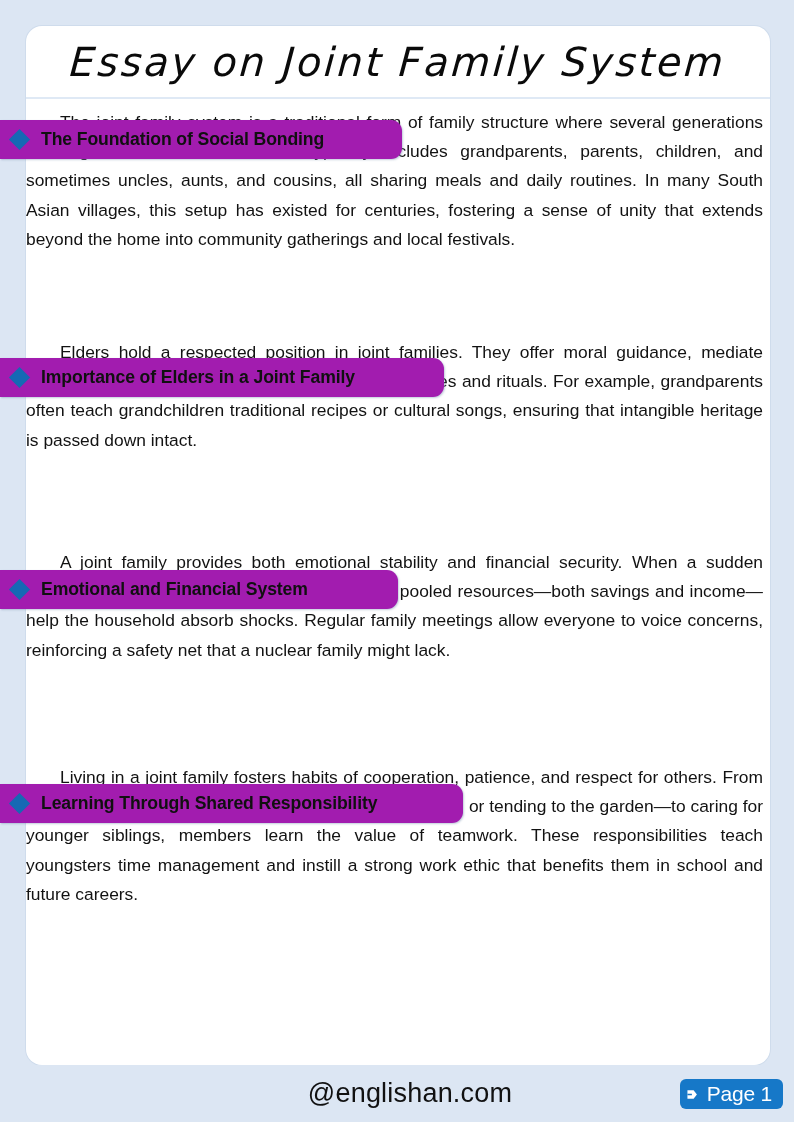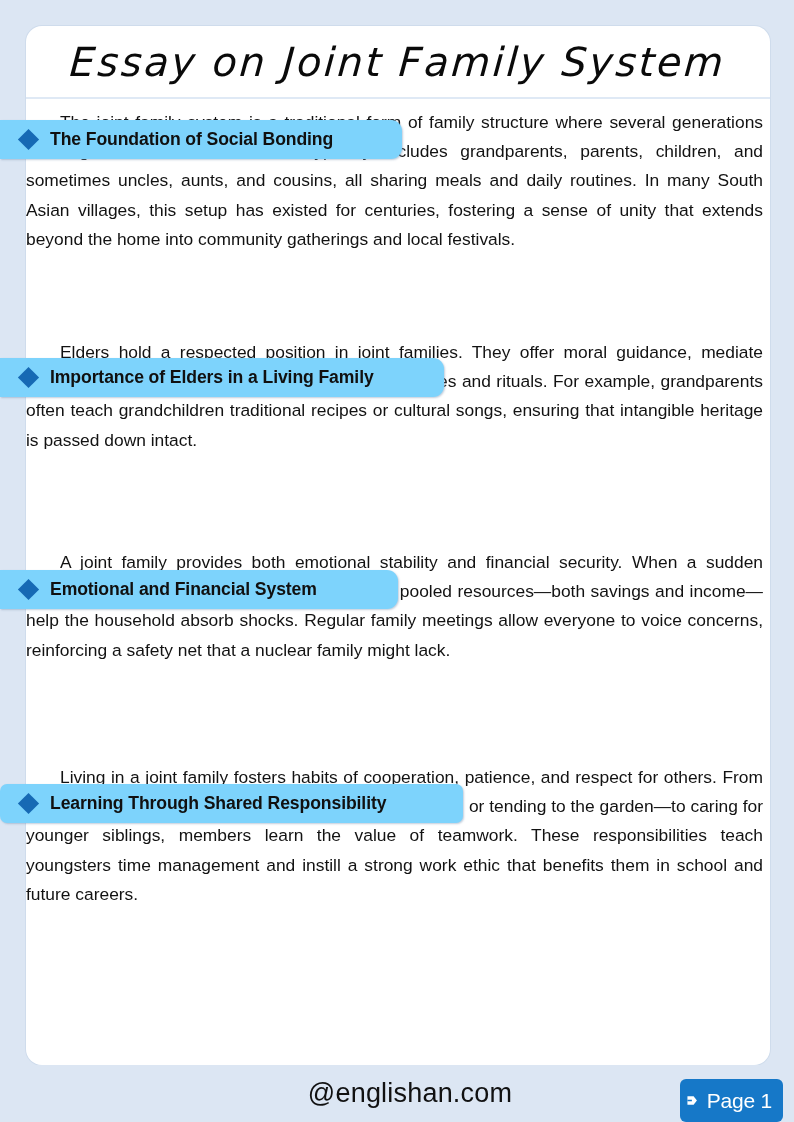--- a/index.html
+++ b/index.html
@@ -68,27 +68,27 @@
   .body-text {
     position: absolute;
     background: #ffffff;
   }
 
   
   .sec-head {
     position: absolute;
     left: 0;
     height: 39px;
-    background: #7dd3fc;
+    background: #a21caf;
     border-radius: 0 11px 11px 0;
     box-shadow: 1px 1px 2px rgba(120,145,175,0.45);
     display: flex;
     align-items: center;
     box-sizing: border-box;
-    padding-left: 21px;
+    padding-left: 12px;
   }
 
   .diamond {
     width: 15px;
     height: 15px;
     background: #1669b4;
     transform: rotate(45deg);
     flex: 0 0 auto;
     margin-right: 14px;
   }
@@ -125,21 +125,21 @@
     font-family: "Liberation Sans", sans-serif;
     font-size: 27px;
     color: #111111;
     letter-spacing: 0.2px;
   }
 
   .page-badge {
     position: absolute;
     right: 24px;
     top: 14px;
-    height: 43px;
+    height: 30px;
     background: #1678c8;
     border-radius: 6px;
     display: flex;
     align-items: center;
     padding: 0 11px 0 6px;
     box-sizing: border-box;
   }
 
   .badge-arrow {
     width: 19px;
@@ -184,29 +184,29 @@
 
 </div>
 
 <div class="sec-head" style="top:120px; width:402px;">
   <span class="diamond"></span>
   <span class="sec-head-label">The Foundation of Social Bonding</span>
 </div>
 
 <div class="sec-head" style="top:358px; width:444px;">
   <span class="diamond"></span>
-  <span class="sec-head-label">Importance of Elders in a Living Family</span>
+  <span class="sec-head-label">Importance of Elders in a Joint Family</span>
 </div>
 
 <div class="sec-head" style="top:570px; width:398px;">
   <span class="diamond"></span>
   <span class="sec-head-label">Emotional and Financial System</span>
 </div>
 
-<div class="sec-head" style="top:784px; width:463px;border-radius:7px;">
+<div class="sec-head" style="top:784px; width:463px;">
   <span class="diamond"></span>
   <span class="sec-head-label">Learning Through Shared Responsibility</span>
 </div>
 
 <div class="footer">
   <div class="site-name">@englishan.com</div>
 
   <div class="page-badge">
     <svg class="badge-arrow" viewBox="0 0 20 20">
       <path d="M1.5 5.5 L1.5 14.5 L8 14.5 L11.5 10 L8 5.5 Z" fill="#ffffff"></path>

